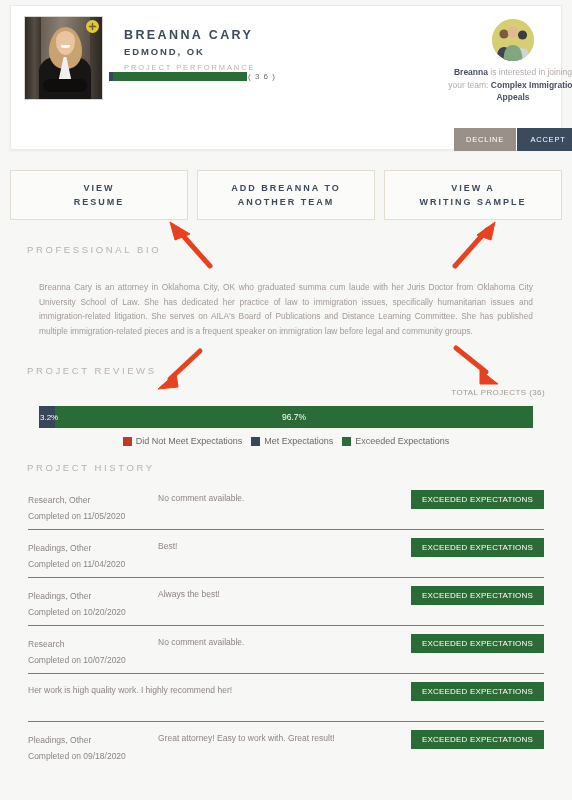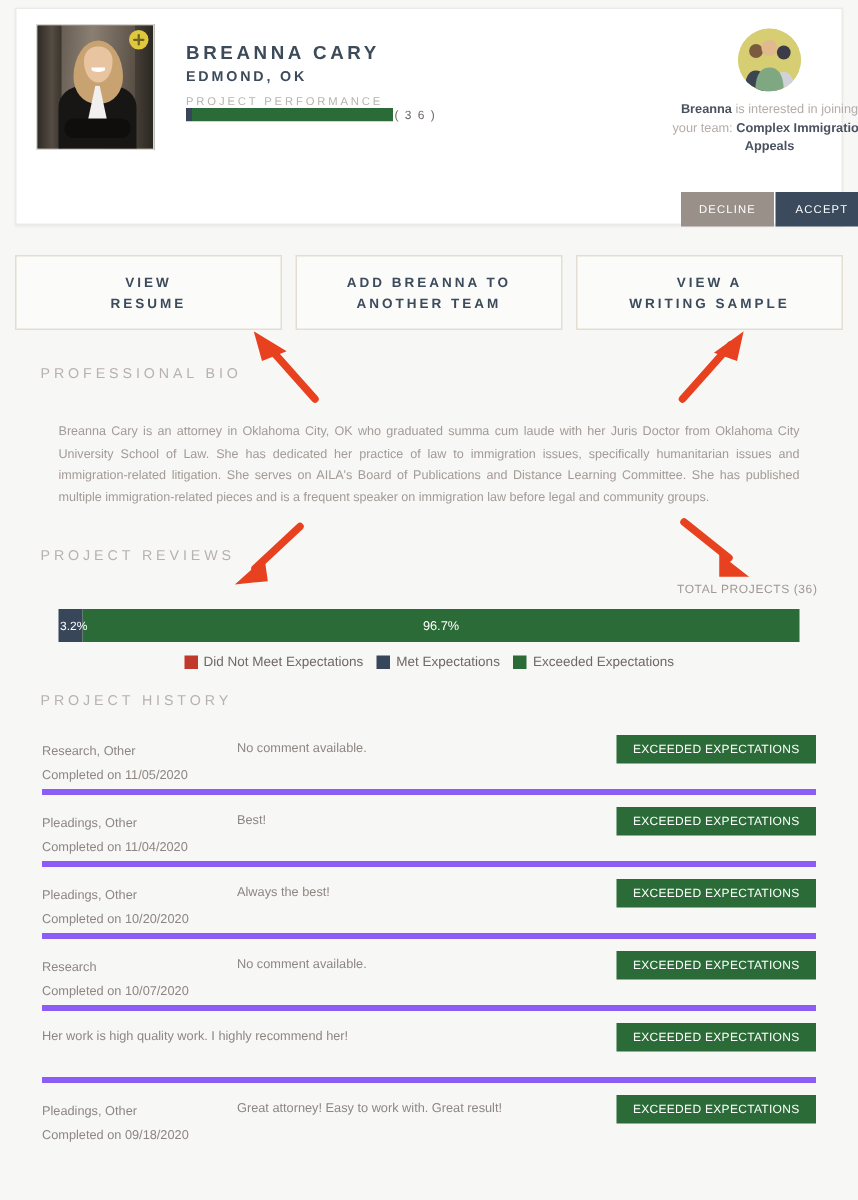--- a/index.html
+++ b/index.html
@@ -93,21 +93,21 @@
   .location {
     position: absolute; left: 113px; top: 40px;
     font-size: 9.5px; font-weight: bold; letter-spacing: 1.9px;
     color: #3c4a5a;
   }
   .perf-label {
     position: absolute; left: 113px; top: 57px;
     font-size: 7.5px; letter-spacing: 1.9px; color: #b9b2ad;
   }
   .perf-bar-row {
-    position: absolute; left: 113px; top: 66px;
+    position: absolute; left: 98px; top: 66px;
     display: flex; align-items: center;
   }
   .perf-bar {
     width: 138px; height: 9px; display: flex; overflow: hidden;
   }
   .perf-seg-met { width: 4px; background: #38465a; }
   .perf-seg-exc { flex: 1; background: #2b6b37; }
   .perf-count {
     margin-left: 1px; font-size: 8px; letter-spacing: 1px; color: #6f6863;
   }
@@ -199,21 +199,21 @@
     font-size: 9px; color: #6f6863;
   }
   .legend-item { display: flex; align-items: center; gap: 4px; }
   .sw { width: 9px; height: 9px; display: inline-block; }
 
   
   .history { position: absolute; left: 28px; top: 482px; width: 516px; }
   .hist-row {
     position: relative;
     height: 48px;
-    border-bottom: 4px solid #8b5cf6;
+    border-bottom: 1px solid #8b5cf6;
     display: flex; align-items: flex-start;
   }
   .hist-row:last-child { border-bottom: none; }
   .hist-col-type { width: 130px; padding-top: 10px; }
   .hist-type { font-size: 8.5px; color: #8d8682; line-height: 16px; }
   .hist-date { font-size: 8.5px; color: #8d8682; line-height: 16px; }
   .hist-col-comment {
     width: 240px; padding-top: 10px;
     font-size: 8.5px; color: #8d8682; line-height: 13px;
   }

